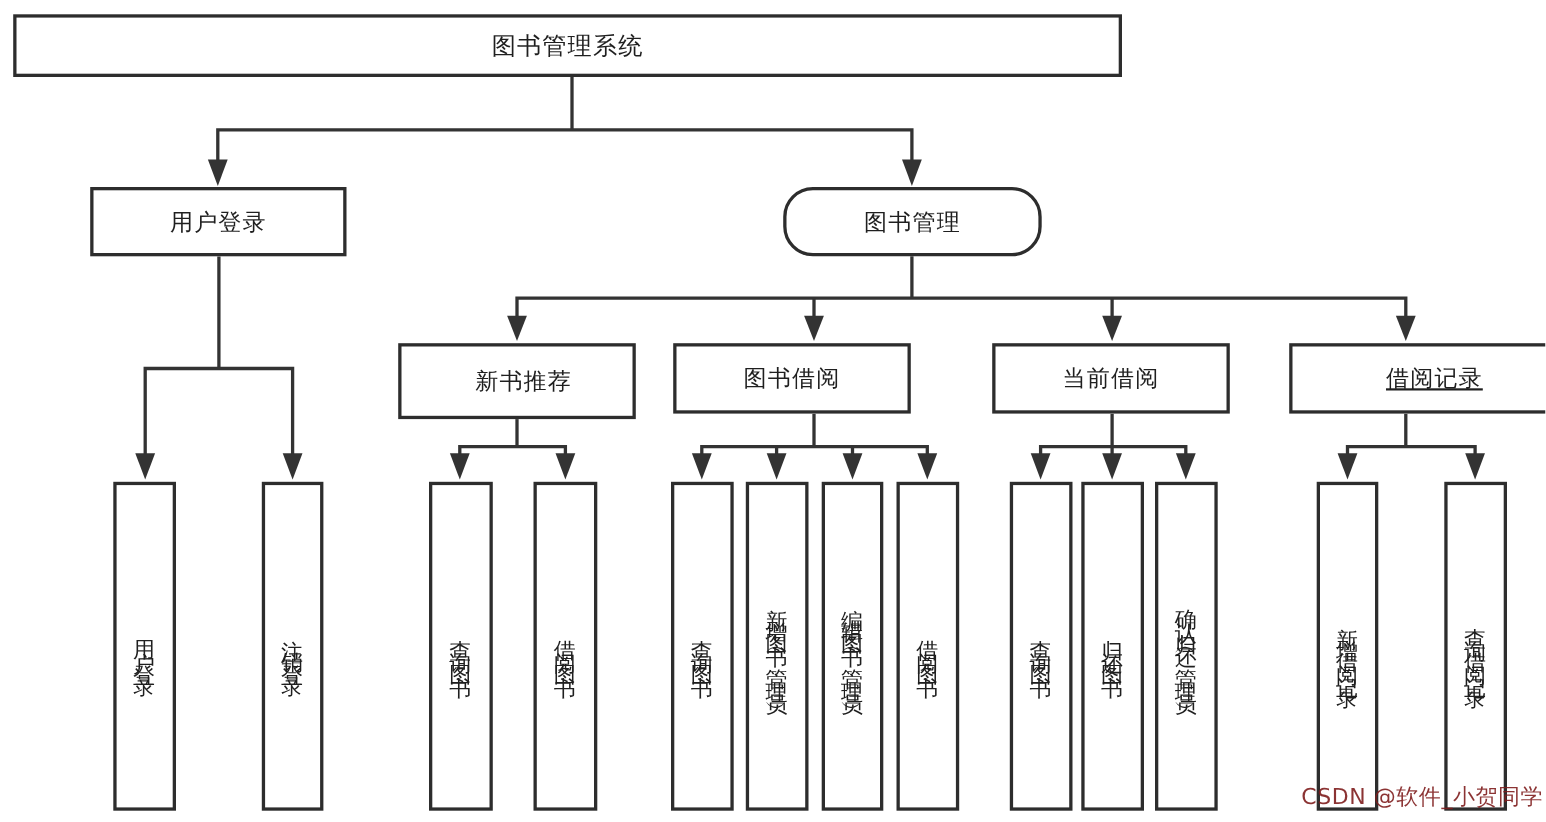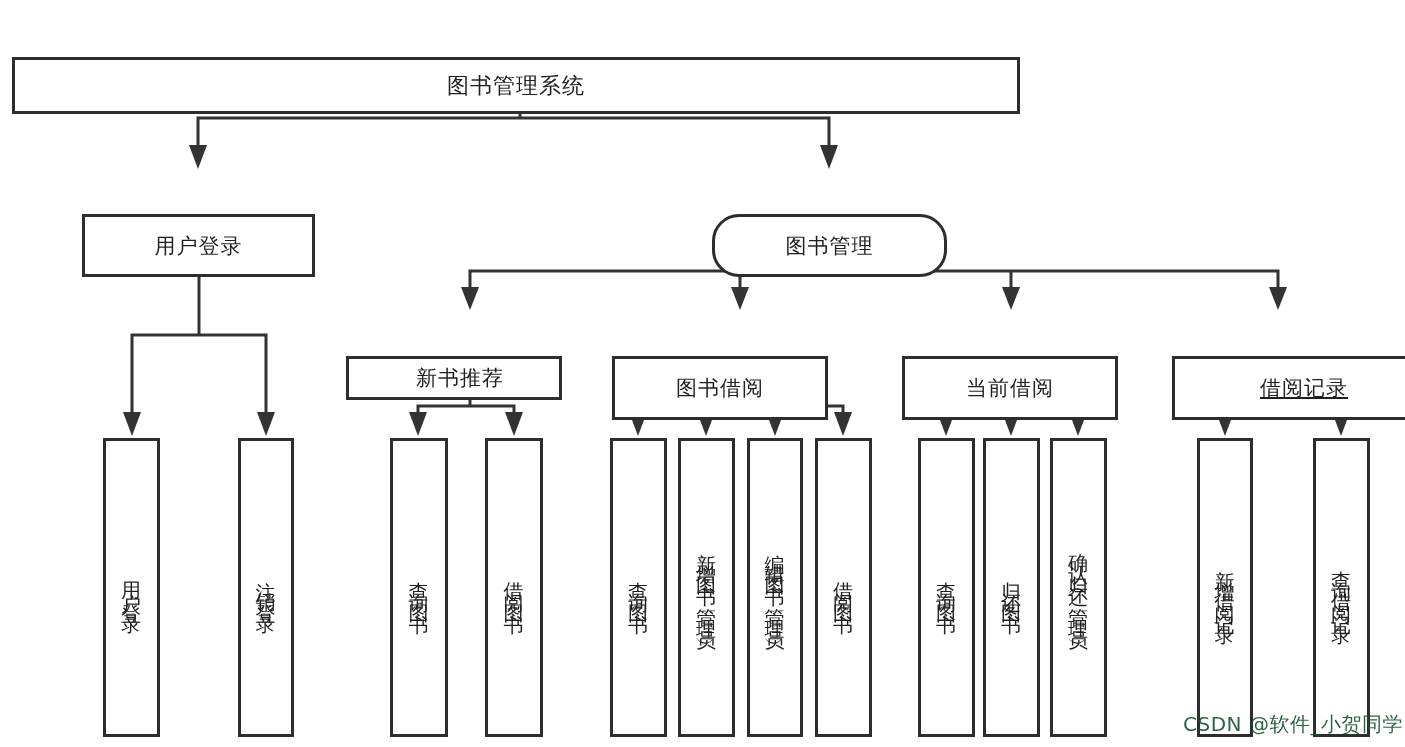--- a/index.html
+++ b/index.html
@@ -6,30 +6,30 @@
   .canvas{
     position:relative;width:1405px;height:747px;background:#ffffff;
     font-family:"DejaVu Sans","Liberation Sans",sans-serif;overflow:hidden;
   }
   .lines{position:absolute;left:0;top:0;}
   .node{
     position:absolute;box-sizing:border-box;background:#ffffff;
     border:3px solid #2d2d2d;display:flex;align-items:center;justify-content:center;
     color:#1f1f1f;
   }
-  .hnode{font-size:21px;letter-spacing:1px;white-space:nowrap;margin-top:44px;}
+  .hnode{font-size:21px;letter-spacing:1px;white-space:nowrap;}
   .rootnode{font-size:22px;}
   .vnode{font-size:20px;}
   .vnode .vtext{
     writing-mode:vertical-rl;text-orientation:mixed;
     letter-spacing:11px;line-height:1.3;
   }
   .watermark{
     position:absolute;left:1183px;top:711px;width:222px;
-    font-size:20px;color:#14532d;opacity:.9;white-space:nowrap;z-index:5;
+    font-size:20px;color:#7f1d1d;opacity:.9;white-space:nowrap;z-index:5;
     letter-spacing:0.5px;
   }
 </style>
 </head>
 <body>
 
 <div class="canvas">
 
   <svg class="lines" width="1405" height="747" viewBox="0 0 1405 747">
     <g stroke="#333333" stroke-width="3" fill="none">
@@ -94,21 +94,21 @@
     <span>图书管理系统</span>
   </div>
 
   <div class="node hnode" style="left:82px;top:170px;width:233px;height:63px;">
     <span>用户登录</span>
   </div>
   <div class="node hnode" style="left:712px;top:170px;width:235px;height:63px;border-radius:27px;">
     <span>图书管理</span>
   </div>
 
-  <div class="node hnode" style="left:346px;top:312px;width:216px;height:44px;padding-left:12px;">
+  <div class="node hnode" style="left:362px;top:312px;width:216px;height:69px;padding-left:12px;">
     <span>新书推荐</span>
   </div>
   <div class="node hnode" style="left:612px;top:312px;width:216px;height:64px;">
     <span>图书借阅</span>
   </div>
   <div class="node hnode" style="left:902px;top:312px;width:216px;height:64px;text-align:right;">
     <span>当前借阅</span>
   </div>
   <div class="node hnode" style="left:1172px;top:312px;width:264px;height:64px;text-decoration:underline;">
     <span>借阅记录</span>

